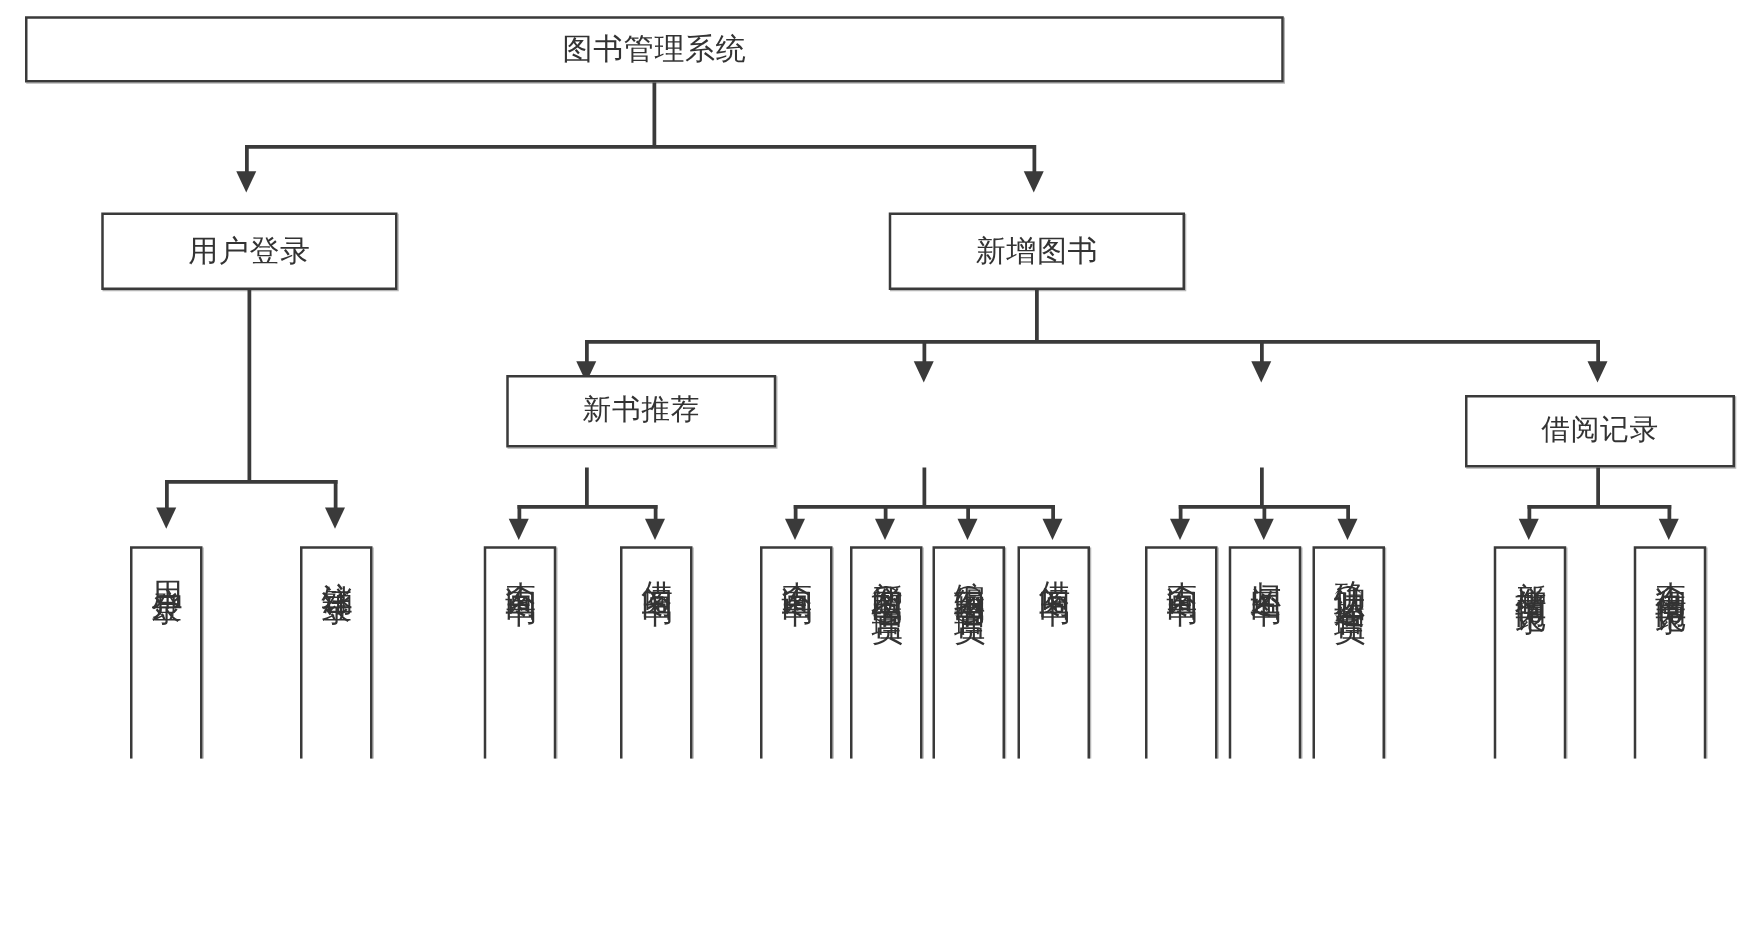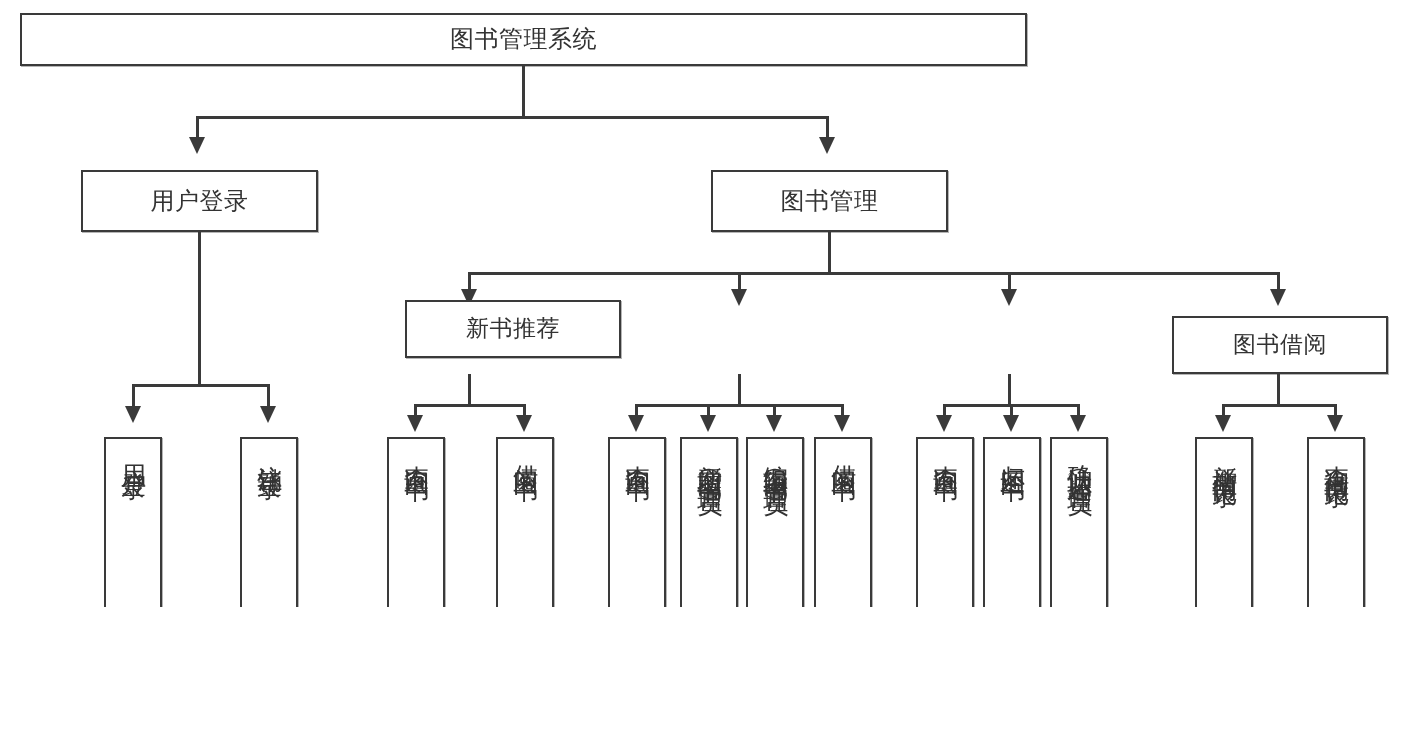--- a/index.html
+++ b/index.html
@@ -94,21 +94,21 @@
   <div class="ln v" style="left:196px;top:116px;width:3px;height:25px;"></div>
   <div class="arrow" style="left:189px;top:137px;"></div>
 
   <div class="ln v" style="left:826px;top:116px;width:3px;height:25px;"></div>
   <div class="arrow" style="left:819px;top:137px;"></div>
 
   <div class="node h-node" style="left:81px;top:170px;width:237px;height:62px;">
     <span class="label">用户登录</span>
   </div>
   <div class="node h-node" style="left:711px;top:170px;width:237px;height:62px;">
-    <span class="label">图书管理</span>
+    <span class="label">新增图书</span>
   </div>
 
   <div class="ln v" style="left:198px;top:232px;width:3px;height:152px;"></div>
   <div class="ln h" style="left:132px;top:384px;width:138px;height:3px;"></div>
   <div class="ln v" style="left:132px;top:384px;width:3px;height:25px;"></div>
   <div class="arrow" style="left:125px;top:406px;"></div>
   <div class="ln v" style="left:267px;top:384px;width:3px;height:25px;"></div>
   <div class="arrow" style="left:260px;top:406px;"></div>
 
   <div class="ln v" style="left:828px;top:232px;width:3px;height:40px;"></div>
@@ -123,21 +123,21 @@
   <div class="ln v" style="left:1008px;top:272px;width:3px;height:20px;"></div>
   <div class="arrow" style="left:1001px;top:289px;"></div>
 
   <div class="ln v" style="left:1277px;top:272px;width:3px;height:20px;"></div>
   <div class="arrow" style="left:1270px;top:289px;"></div>
 
   <div class="node h-node small" style="left:362px;top:300px;width:216px;height:58px;margin-left:43px;">
     <span class="label">新书推荐</span>
   </div>
   <div class="node h-node small" style="left:1172px;top:316px;width:216px;height:58px;">
-    <span class="label">图书借阅</span>
+    <span class="label">借阅记录</span>
   </div>
 
   <div class="ln v" style="left:468px;top:374px;width:3px;height:30px;"></div>
   <div class="ln h" style="left:414px;top:404px;width:112px;height:3px;"></div>
   <div class="ln v" style="left:414px;top:404px;width:3px;height:14px;"></div>
   <div class="arrow" style="left:407px;top:415px;"></div>
   <div class="ln v" style="left:523px;top:404px;width:3px;height:14px;"></div>
   <div class="arrow" style="left:516px;top:415px;"></div>
 
   <div class="ln v" style="left:738px;top:374px;width:3px;height:30px;"></div>

